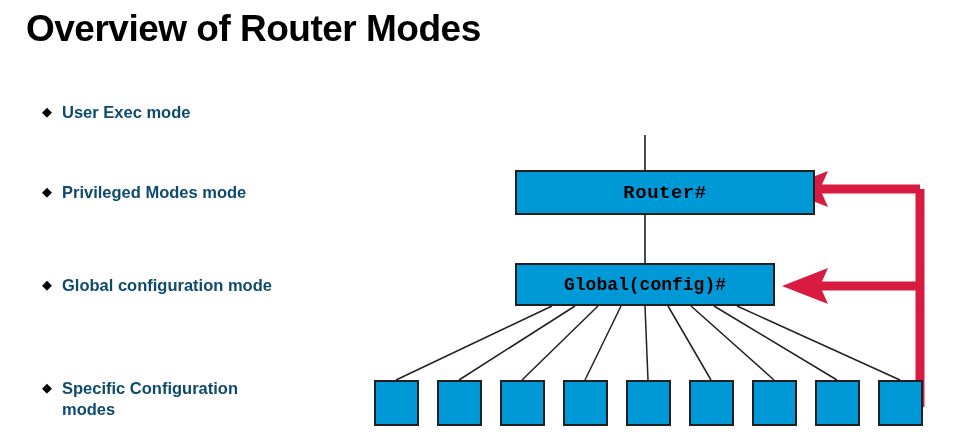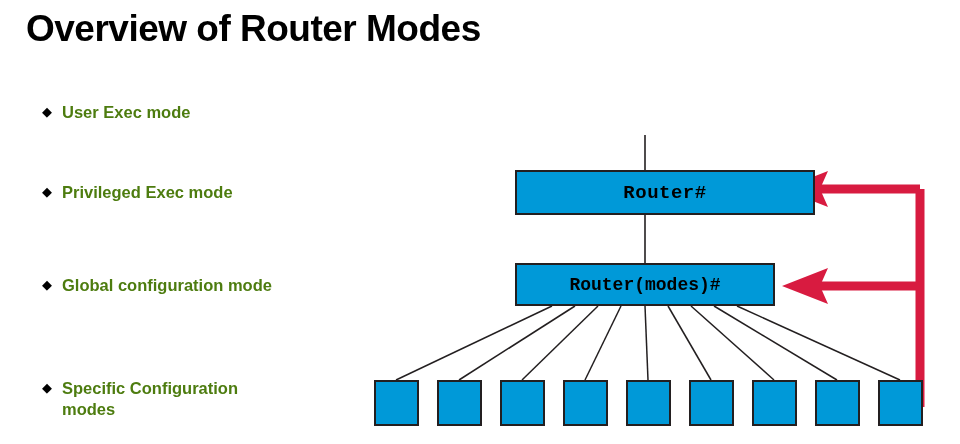--- a/index.html
+++ b/index.html
@@ -42,21 +42,21 @@
     line-height: 20px;
     color: #000000;
     width: 20px;
     flex: 0 0 20px;
   }
   .bullet-label {
     font-family: "Liberation Sans", sans-serif;
     font-size: 16.5px;
     font-weight: bold;
     line-height: 21px;
-    color: #4d7c0f;
+    color: #0c4a6e;
     white-space: pre-line;
   }
 
   #bullet-0 { left: 42px; top: 102px; }
   #bullet-1 { left: 42px; top: 182px; }
   #bullet-2 { left: 42px; top: 275px; }
   #bullet-3 { left: 42px; top: 378px; }
 
   
   .mode-box {
@@ -110,21 +110,21 @@
 
   <div id="slide-title">Overview of Router Modes</div>
 
   <div class="bullet-row" id="bullet-0">
     <span class="bullet-marker">◆</span>
     <span class="bullet-label">User Exec mode</span>
   </div>
 
   <div class="bullet-row" id="bullet-1">
     <span class="bullet-marker">◆</span>
-    <span class="bullet-label">Privileged Exec mode</span>
+    <span class="bullet-label">Privileged Modes mode</span>
   </div>
 
   <div class="bullet-row" id="bullet-2">
     <span class="bullet-marker">◆</span>
     <span class="bullet-label">Global configuration mode</span>
   </div>
 
   <div class="bullet-row" id="bullet-3">
     <span class="bullet-marker">◆</span>
     <span class="bullet-label">Specific Configuration
@@ -163,21 +163,21 @@
     <polygon points="782,189 828,171 820,189 828,207" fill="#d81b40"></polygon>
     <polygon points="782,286 828,268 820,286 828,304" fill="#d81b40"></polygon>
   </svg>
 
 
   <div class="mode-box" id="box-priv">
     <span class="mode-box-label">Router#</span>
   </div>
 
   <div class="mode-box" id="box-global">
-    <span class="mode-box-label">Router(modes)#</span>
+    <span class="mode-box-label">Global(config)#</span>
   </div>
 
   <div class="leaf-box" style="left:374px"></div>
   <div class="leaf-box" style="left:437px"></div>
   <div class="leaf-box" style="left:500px"></div>
   <div class="leaf-box" style="left:563px"></div>
   <div class="leaf-box" style="left:626px"></div>
   <div class="leaf-box" style="left:689px"></div>
   <div class="leaf-box" style="left:752px"></div>
   <div class="leaf-box" style="left:815px"></div>

